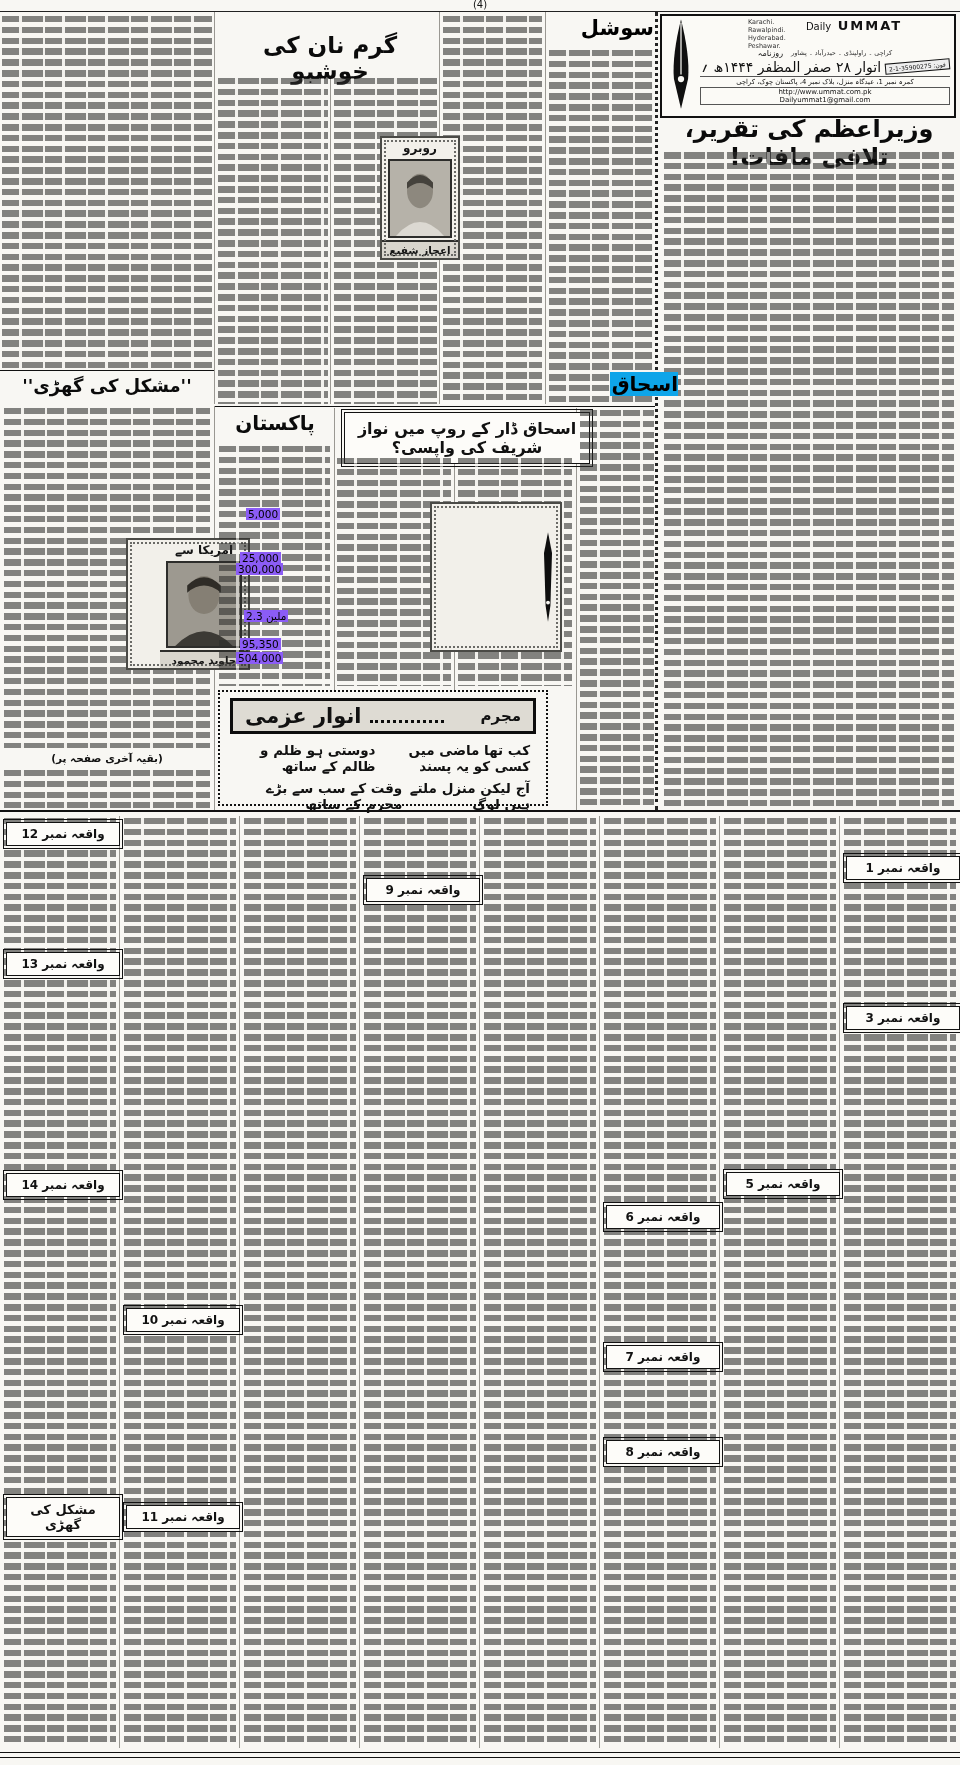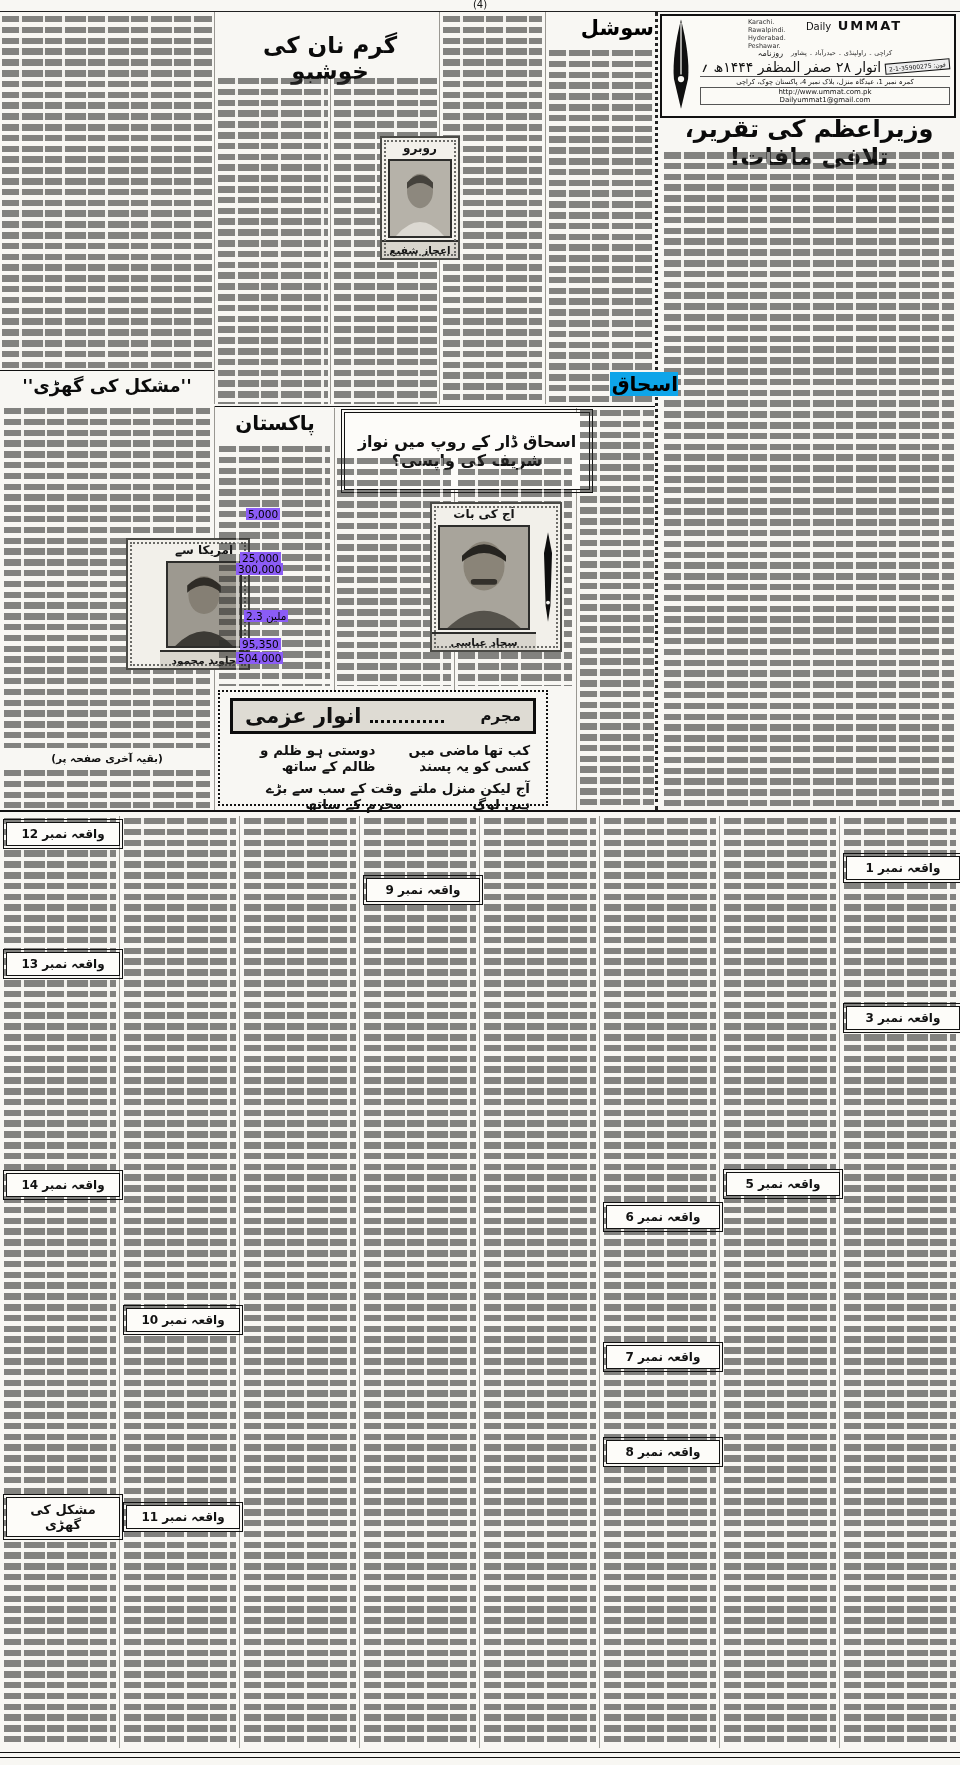--- a/index.html
+++ b/index.html
@@ -127,44 +127,31 @@
 
 <div class="headline urdu" style="left:220px;top:412px;width:110px;font-size:20px;">پاکستان</div>
 <div class="greek" style="left:219px;top:446px;width:111px;height:240px;"></div>
 <span class="stat urdu" style="left:246px;top:508px;">5,000</span>
 <span class="stat urdu" style="left:240px;top:552px;">25,000</span>
 <span class="stat urdu" style="left:236px;top:563px;">300,000</span>
 <span class="stat urdu" style="left:244px;top:610px;">2.3 ملین</span>
 <span class="stat urdu" style="left:240px;top:638px;">95,350</span>
 <span class="stat urdu" style="left:236px;top:652px;">504,000</span>
 
-<div class="abs box-double urdu" style="left:344px;top:412px;width:228px;padding:19px 8px;text-align:center;font-weight:bold;font-size:16px;">اسحاق ڈار کے روپ میں نواز شریف کی واپسی؟</div>
+<div class="abs box-double urdu" style="left:344px;top:412px;width:228px;padding:6px 8px;text-align:center;font-weight:bold;font-size:16px;">اسحاق ڈار کے روپ میں نواز شریف کی واپسی؟</div>
 <div class="greek" style="left:337px;top:458px;width:114px;height:228px;"></div>
 <div class="greek" style="left:458px;top:458px;width:114px;height:228px;"></div>
 <div class="greek" style="left:580px;top:410px;width:74px;height:398px;"></div>
 
 <div class="photo-box" style="left:430px;top:502px;width:128px;height:146px;flex-direction:row;">
   <div style="width:24px;display:flex;align-items:center;justify-content:center;">
     <svg viewBox="0 0 20 120" width="16" height="130">
       <path d="M10 4 L15 30 L13 96 L10 116 L7 96 L5 30 Z" fill="#0e0e0e"></path>
       <circle cx="10" cy="92" r="2.4" fill="#f8f7f3"></circle>
     </svg>
-  </div>
-  <div style="flex:1;display:flex;flex-direction:column;min-width:0;">
-    <div class="pb-title urdu">آج کی بات</div>
-    <div class="pb-photo">
-      <svg viewBox="0 0 60 70" width="100%" height="100%" preserveAspectRatio="none">
-        <rect width="60" height="70" fill="#a8a49b"></rect>
-        <ellipse cx="30" cy="27" rx="14" ry="17" fill="#8a8478"></ellipse>
-        <path d="M15 20 Q30 4 45 20 L45 24 Q30 12 15 24 Z" fill="#262420"></path>
-        <rect x="21" y="36" width="18" height="4" rx="2" fill="#33302b"></rect>
-        <path d="M5 70 Q30 46 55 70 Z" fill="#55524b"></path>
-      </svg>
-    </div>
-    <div class="pb-cap urdu">سجاد عباسی</div>
   </div>
 </div>
 
 <div class="abs urdu" style="left:218px;top:690px;width:330px;height:116px;border:2px dotted #111;background:#f8f7f3;box-sizing:border-box;padding:6px 10px 4px;">
   <div style="border:3px solid #0d0d0d;background:#dedbd3;display:flex;align-items:center;padding:3px 12px;gap:8px;">
     <span style="font-weight:bold;font-size:15px;margin-left:29px;">مجرم</span>
     <span style="flex:1;border-bottom:3px dotted #0d0d0d;height:10px;"></span>
     <span style="font-weight:bold;font-size:21px;">انوار عزمی</span>
   </div>
   <div style="display:flex;justify-content:space-between;font-weight:bold;font-size:13.5px;margin-top:8px;padding:0 6px;">

